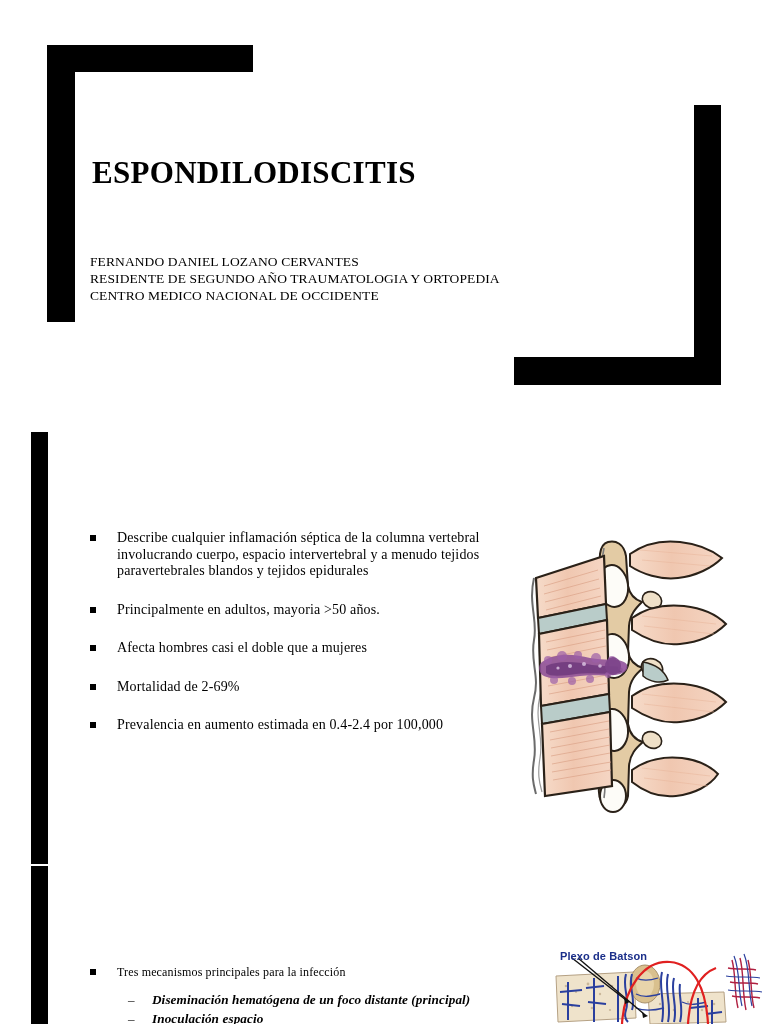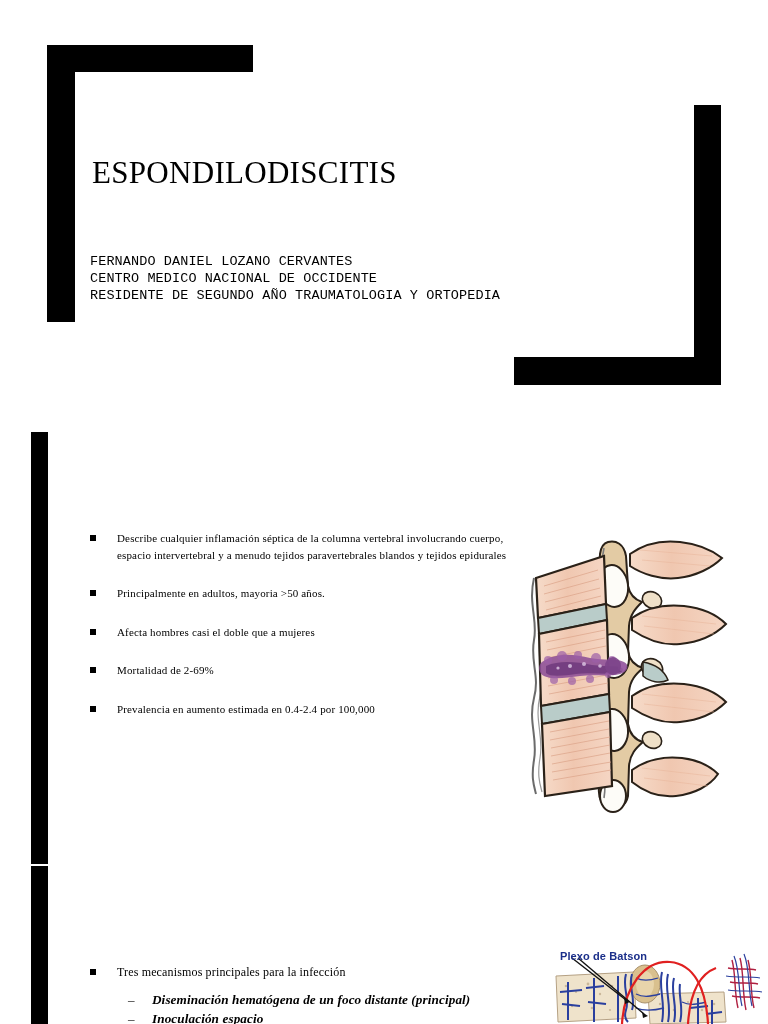--- a/index.html
+++ b/index.html
@@ -54,36 +54,36 @@
   .bracket-br-h {
     position: absolute;
     left: 514px; top: 357px;
     width: 207px; height: 28px;
     background: #000000;
   }
   .title-main {
     position: absolute;
     left: 92px; top: 156px;
     font-size: 31px;
-    font-weight: normal;
+    font-weight: bold;
     letter-spacing: 0.3px;
     line-height: 1.1;
     white-space: nowrap;
     font-family: "Liberation Serif", "DejaVu Serif", serif;
   }
   .title-sub {
     position: absolute;
     left: 90px; top: 253px;
     font-size: 13.5px;
     line-height: 17px;
     letter-spacing: 0.1px;
     white-space: nowrap;
     font-family: "Liberation Serif", "DejaVu Serif", serif;
   }
-  .title-sub div { white-space: nowrap; font-family: Liberation Mono, monospace; }
+  .title-sub div { white-space: nowrap; }
 
   
   .slide-two {
     position: absolute;
     top: 432px; left: 0;
     width: 768px;
     height: 432px;
     background: #ffffff;
     overflow: hidden;
   }
@@ -107,21 +107,21 @@
   .bullets {
     position: absolute;
     left: 88px;
     top: 98px;
     width: 430px;
   }
   .bullet-row {
     position: relative;
     padding-left: 29px;
     margin-bottom: 22px;
-    font-size: 11px;
+    font-size: 14px;
     line-height: 16.5px;
     letter-spacing: 0.15px;
   }
   .bullet-row .sq {
     position: absolute;
     left: 2px;
     top: 5px;
     width: 6px;
     height: 6px;
     background: #000000;
@@ -210,22 +210,22 @@
 
     <div class="bracket-tl-h"></div>
     <div class="bracket-tl-v"></div>
     <div class="bracket-br-v"></div>
     <div class="bracket-br-h"></div>
 
     <div class="title-main">ESPONDILODISCITIS</div>
 
     <div class="title-sub">
       <div>FERNANDO DANIEL LOZANO CERVANTES</div>
+      <div>RESIDENTE DE SEGUNDO AÑO TRAUMATOLOGIA Y ORTOPEDIA</div>
       <div>CENTRO MEDICO NACIONAL DE OCCIDENTE</div>
-      <div>RESIDENTE DE SEGUNDO AÑO TRAUMATOLOGIA Y ORTOPEDIA</div>
     </div>
   </div>
 
   <div class="slide-two">
     <div class="left-bar s2-bar"></div>
 
     <div class="bullets">
       <div class="bullet-row">
         <span class="sq"></span>
         <span class="txt">Describe cualquier inflamación séptica de la columna vertebral involucrando cuerpo, espacio intervertebral y a menudo tejidos paravertebrales blandos y tejidos epidurales</span>

